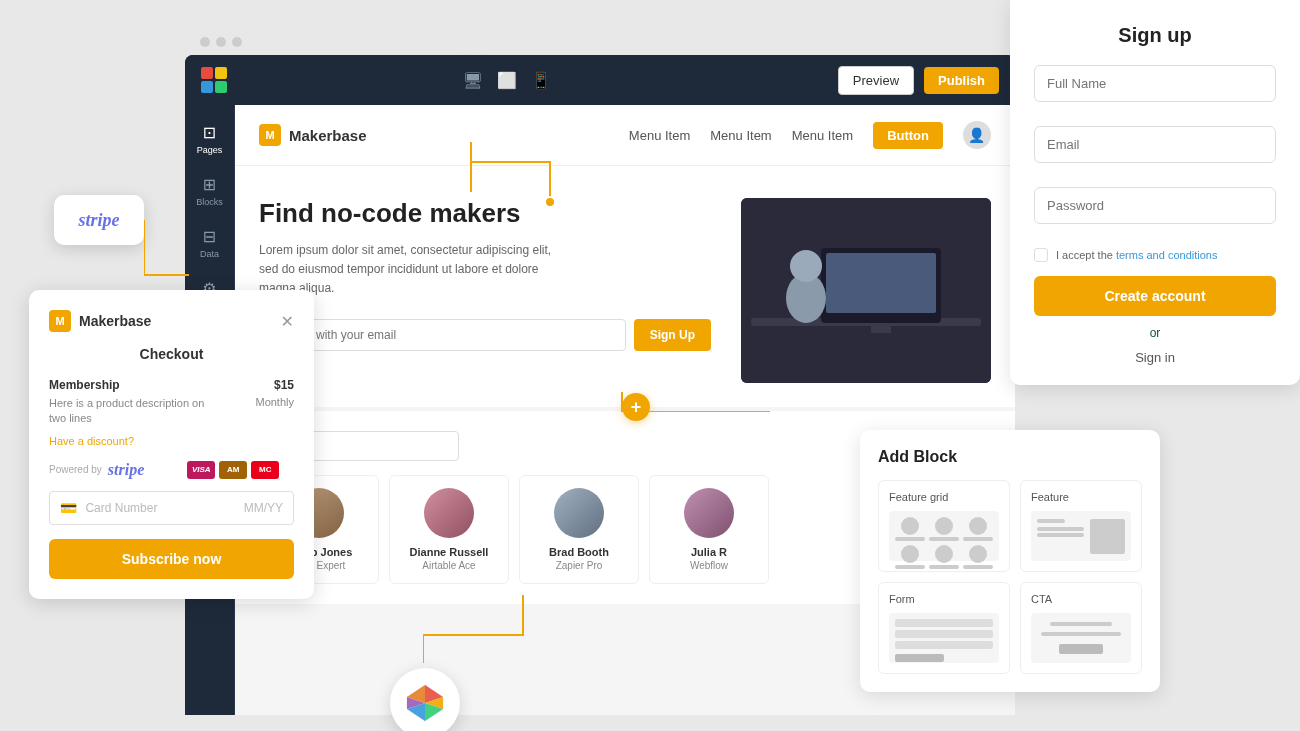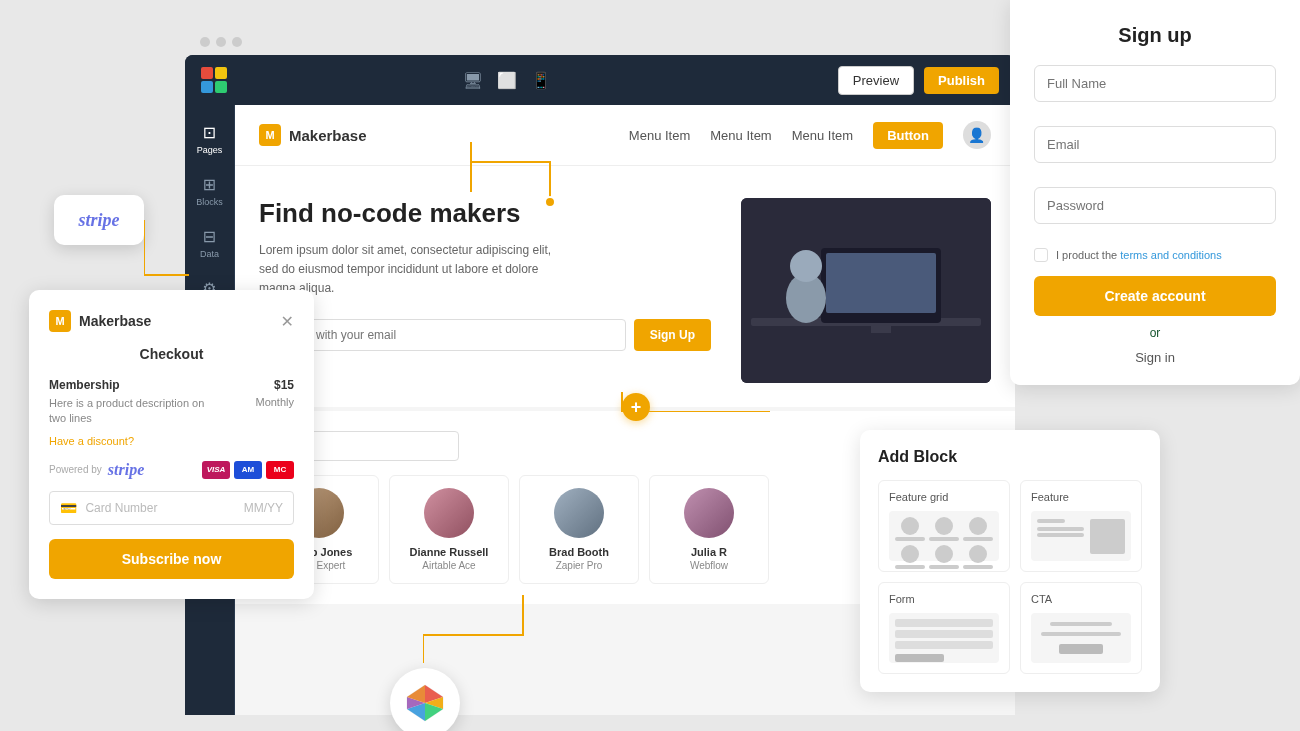--- a/index.html
+++ b/index.html
@@ -300,40 +300,40 @@
     }
     .checkout-item-name { font-size: 12px; font-weight: 600; color: #333; }
     .checkout-item-price { font-size: 12px; font-weight: 600; color: #333; }
     .checkout-item-desc { font-size: 11px; color: #888; max-width: 160px; line-height: 1.4; }
     .checkout-item-period { font-size: 11px; color: #888; }
     .checkout-discount {
       font-size: 11px; color: #f0a500; cursor: pointer;
       margin: 8px 0 14px;
     }
     .checkout-powered {
-      display: flex; align-items: center; justify-content: space-between;
+      display: flex; align-items: center; justify-content: flex-start;
       margin-bottom: 12px;
       gap: 43px;
     }
     .powered-label { font-size: 10px; color: #aaa; }
     .stripe-logo {
       font-family: Georgia, serif;
       font-size: 16px; color: #6772e5; font-weight: 700;
       font-style: italic;
     }
     .card-logos { display: flex; gap: 4px; align-items: center; }
     .card-logo {
       width: 28px; height: 18px;
       border-radius: 3px;
       font-size: 8px;
       display: flex; align-items: center; justify-content: center;
       font-weight: 700;
     }
     .visa-card { background: #be185d; color: white; font-style: italic; }
-    .amex-card { background: #1d4ed8; color: white; }
+    .amex-card { background: #a16207; color: white; }
     .mc-card { background: #eb001b; color: white; }
 
     .card-number-row {
       display: flex;
       align-items: center;
       border: 1px solid #ddd;
       border-radius: 4px;
       padding: 8px 10px;
       margin-bottom: 14px;
       gap: 8px;
@@ -741,21 +741,21 @@
 </div>
 
 <div class="signup-panel">
   <div class="signup-title">Sign up</div>
   <input class="signup-field" type="text" placeholder="Full Name" style="">
   <input class="signup-field" type="email" placeholder="Email" style="">
   <input class="signup-field" type="password" placeholder="Password" style="">
   <div class="signup-checkbox-row">
     <div class="signup-checkbox"></div>
     <span class="signup-checkbox-label">
-      <span>I product the </span>
+      <span>I accept the </span>
       <span class="signup-checkbox-link">terms and conditions</span>
     </span>
   </div>
   <button class="signup-create-btn">Create account</button>
   <div class="signup-or">or</div>
   <div class="signup-signin">Sign in</div>
 </div>
 
 <div class="add-block-panel">
   <div class="add-block-title">Add Block</div>

